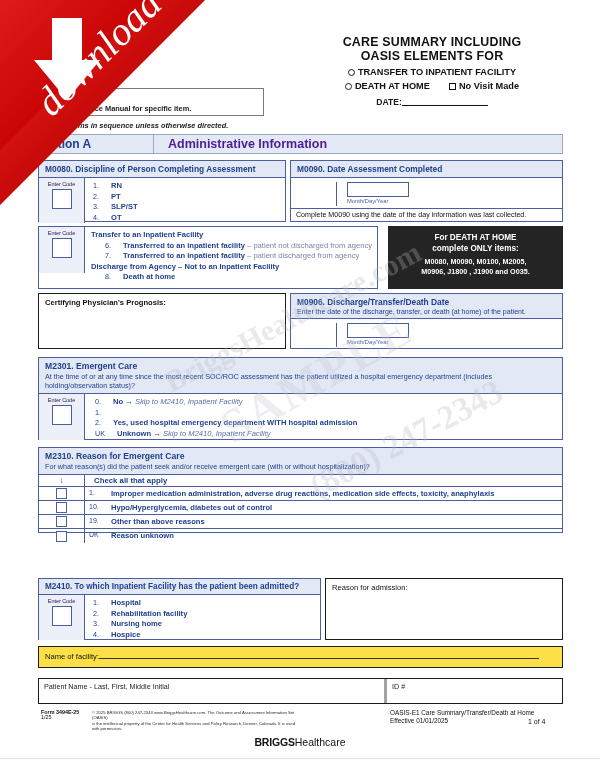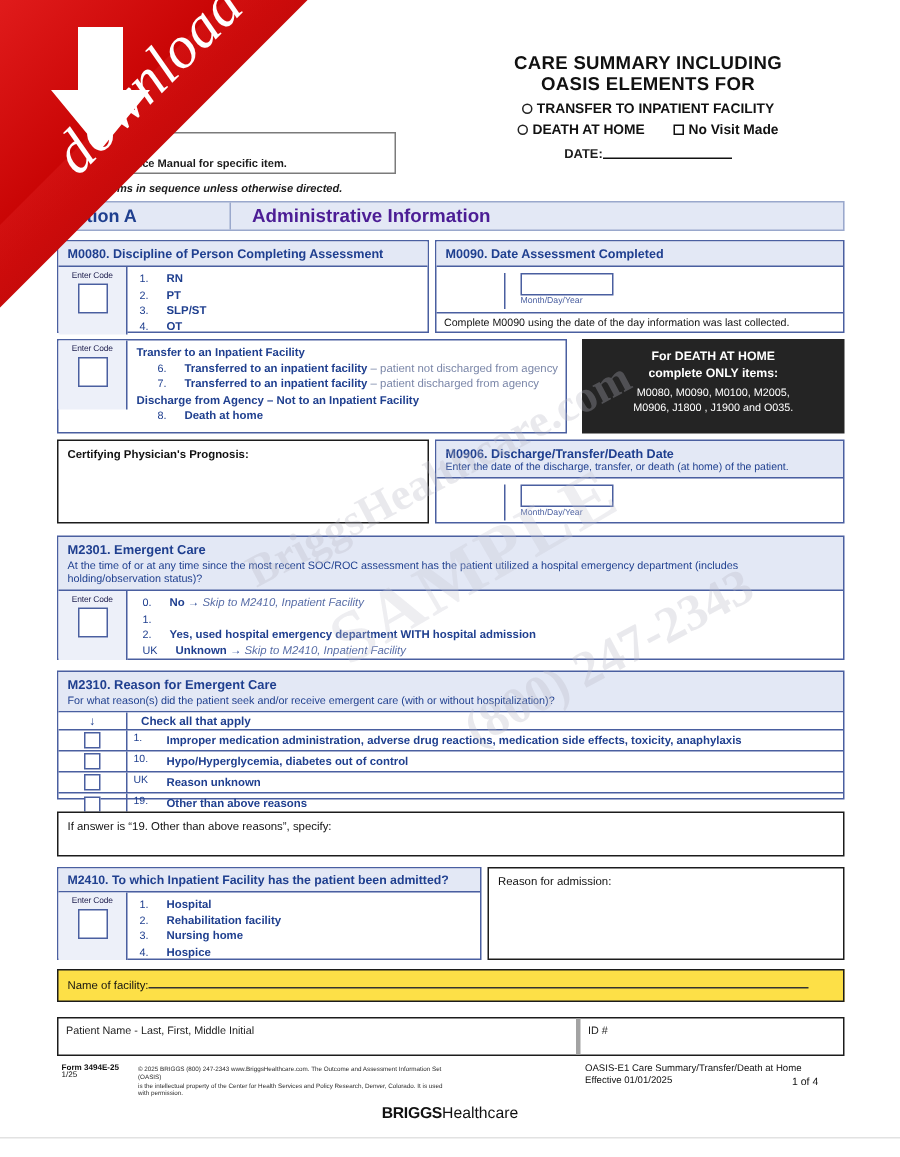--- a/index.html
+++ b/index.html
@@ -119,21 +119,21 @@
   .date-foot {
     border-top:1.2px solid #4a5fa0; font-size:7.1px; padding:2px 5px; color:#111;
   }
 
   
   .black-box {
     position:absolute; background:#242424; color:#fff; text-align:center;
     padding:6px 6px;
   }
   .bb-t1 { font-size:8.2px; font-weight:bold; line-height:11px; }
-  .bb-t2 { font-size:7.2px; font-weight:normal; line-height:10px; margin-top:3px; }
+  .bb-t2 { font-size:7.2px; font-weight:bold; line-height:10px; margin-top:3px; }
 
   
   .plain {
     position:absolute; border:1px solid #1c1c1c; background:#fff;
     font-size:7.6px; font-weight:bold; padding:4px 6px; color:#111;
   }
   .plain.light { font-weight:normal; }
 
   
   .chk-hdr {
@@ -359,35 +359,32 @@
       <div class="chk-cell">
           <span class="chk-sq"></span>
         </div>
       <div class="chk-num">10.</div>
       <div class="chk-txt">Hypo/Hyperglycemia, diabetes out of control</div>
     </div>
     <div class="chk-row">
       <div class="chk-cell">
           <span class="chk-sq"></span>
         </div>
-      <div class="chk-num">UK</div>
-      <div class="chk-txt">Reason unknown</div>
+      <div class="chk-num">19.</div>
+      <div class="chk-txt">Other than above reasons</div>
     </div>
     <div class="chk-row">
       <div class="chk-cell">
           <span class="chk-sq"></span>
         </div>
-      <div class="chk-num">19.</div>
-      <div class="chk-txt">Other than above reasons</div>
-    </div>
-  </div>
-
-  <div class="plain light" style="left:38px; top:541px; width:525px; height:30px;">
-    <span>If answer is “19. Other than above reasons”, specify:</span>
-  </div>
+      <div class="chk-num">UK</div>
+      <div class="chk-txt">Reason unknown</div>
+    </div>
+  </div>
+
 
   <div class="box" style="left:38px; top:578px; width:283px; height:62px;">
     <div class="box-hdr" style="font-size:8.2px;">M2410.  To which Inpatient Facility has the patient been admitted?</div>
     <div class="row-flex" style="height:45px;">
       <div class="ec-col">
         <div class="ec-label">Enter Code</div>
         <div class="ec-square"></div>
       </div>
       <div class="opts">
         <div class="opt">

